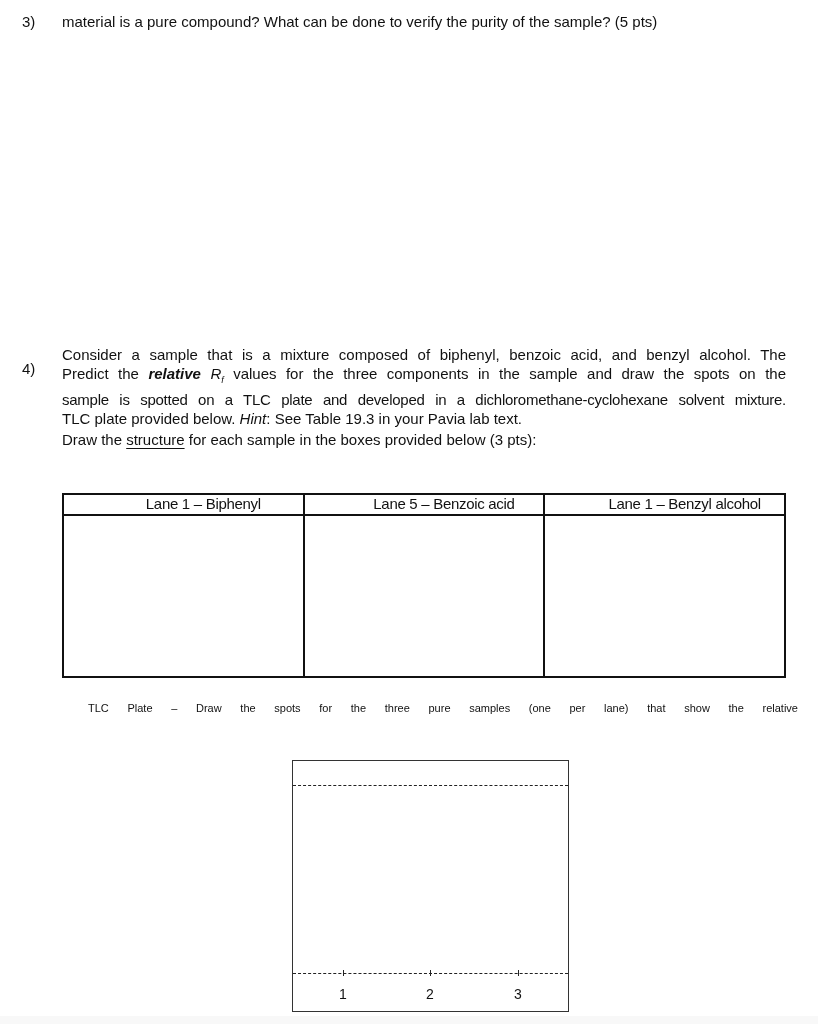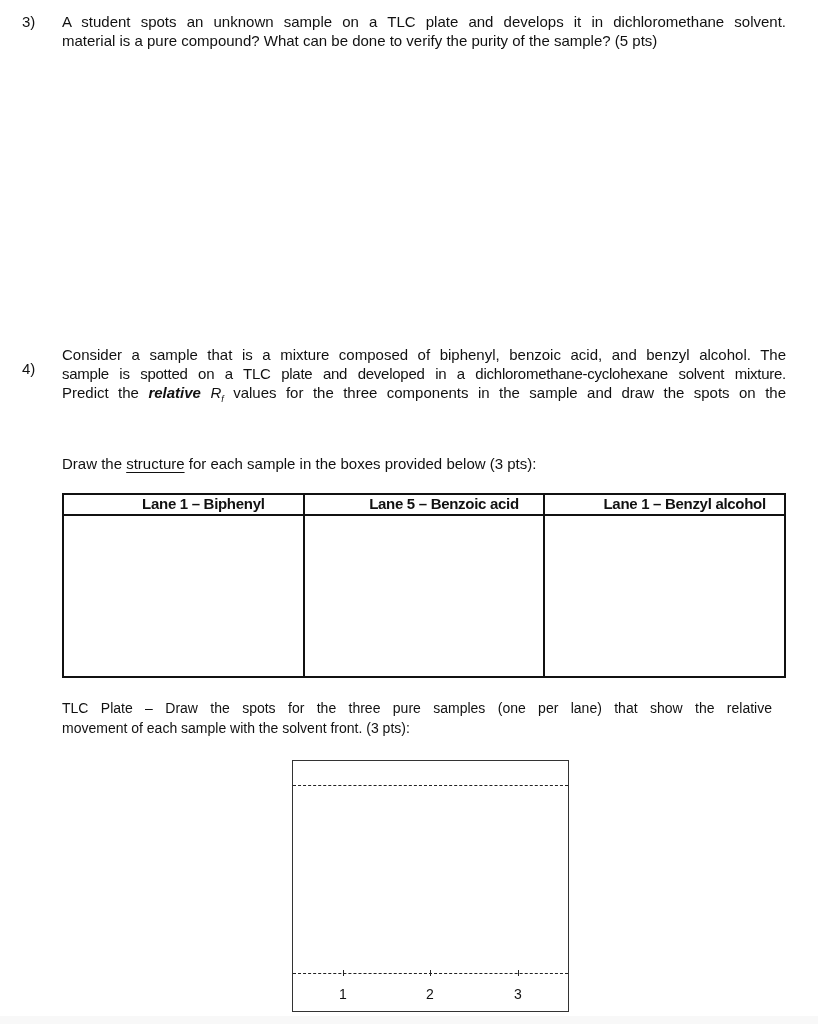--- a/index.html
+++ b/index.html
@@ -14,73 +14,72 @@
   .qtext { position: absolute; left: 62px; width: 724px; font-size: 15px; line-height: 19px; text-align: justify; }
   .line { display: block; text-align: justify; text-align-last: justify; }
   .line.last { text-align-last: left; }
   .u { text-decoration: underline; text-underline-offset: 3px; }
   table.lanes {
     position: absolute; left: 62px; top: 493px; width: 724px; height: 185px;
     border-collapse: collapse; table-layout: fixed;
   }
   table.lanes th, table.lanes td { border: 2px solid #111; padding: 0; }
   table.lanes th {
-    height: 19px; font-size: 15px; font-weight: bold; text-align: center;
+    height: 19px; font-size: 15px; font-weight: normal; text-align: center;
     line-height: 17px; vertical-align: top; letter-spacing: -0.3px; padding-left: 40px;
   }
   .plate {
     position: absolute; left: 292px; top: 760px; width: 277px; height: 252px;
     border: 1.5px solid #333; box-sizing: border-box;
   }
   .dash {
     position: absolute; left: 0; right: 0; height: 0;
     border-top: 1.5px dashed #222;
   }
   .tick { position: absolute; width: 1px; height: 6px; background: #222; }
   .lanelbl { position: absolute; font-size: 14px; width: 20px; text-align: center; }
   .bottom-strip { position: absolute; left: 0; top: 1016px; width: 818px; height: 8px; background: #f8f8f8; }
 </style>
 </head>
 <body>
 
 <div class="qnum" style="top:12px;">3)</div>
 <div class="qtext" style="top:12px;">
-  <span class="line">A student spots an unknown sample on a TLC plate and develops it in dichloromethane solvent.</span>
   <span class="line last">material is a pure compound? What can be done to verify the purity of the sample? (5 pts)</span>
 </div>
 
 <div class="qnum" style="top:359px;">4)</div>
 <div class="qtext" style="top:345px;">
   <span class="line">Consider a sample that is a mixture composed of biphenyl, benzoic acid, and benzyl alcohol. The</span>
+  <span class="line"><span>Predict the </span><b><i>relative</i></b><span> </span><i>R</i><sub style="font-size:9px;"><i>f</i></sub><span> values for the three components in the sample and draw the spots on the</span></span>
   <span class="line" style="letter-spacing:-0.25px;">sample is spotted on a TLC plate and developed in a dichloromethane-cyclohexane solvent mixture.</span>
-  <span class="line"><span>Predict the </span><b><i>relative</i></b><span> </span><i>R</i><sub style="font-size:9px;"><i>f</i></sub><span> values for the three components in the sample and draw the spots on the</span></span>
+  <span class="line last"><span>TLC plate provided below. </span><i>Hint</i><span>: See Table 19.3 in your Pavia lab text.</span></span>
 </div>
 
-<div class="abs" style="left:62px; top:454px; font-size:15px; line-height:19px;">
+<div class="abs" style="left:62px; top:430px; font-size:15px; line-height:19px;">
   <span>Draw the </span><span class="u">structure</span><span> for each sample in the boxes provided below (3 pts):</span>
 </div>
 
 <table class="lanes">
   <tbody>
       <tr>
     <th>Lane 1 – Biphenyl</th>
     <th>Lane 5 – Benzoic acid</th>
     <th>Lane 1 – Benzyl alcohol</th>
   </tr>
   <tr>
     <td></td>
     <td></td>
     <td></td>
   </tr>
 </tbody>
   </table>
 
-<div class="abs" style="left:62px; top:698px; width:710px; font-size:14px; line-height:20px;">
+<div class="abs" style="left:88px; top:698px; width:710px; font-size:11px; line-height:20px;">
   <span class="line">TLC Plate – Draw the spots for the three pure samples (one per lane) that show the relative</span>
-  <span class="line last">movement of each sample with the solvent front. (3 pts):</span>
 </div>
 
 <div class="plate">
   <div class="dash" style="top:24px;"></div>
   <div class="dash" style="top:212px;"></div>
   <div class="tick" style="left:50px; top:209px;"></div>
   <div class="tick" style="left:137px; top:209px;"></div>
   <div class="tick" style="left:225px; top:209px;"></div>
   <div class="lanelbl" style="left:40px; top:225px;">1</div>
   <div class="lanelbl" style="left:127px; top:225px;">2</div>

